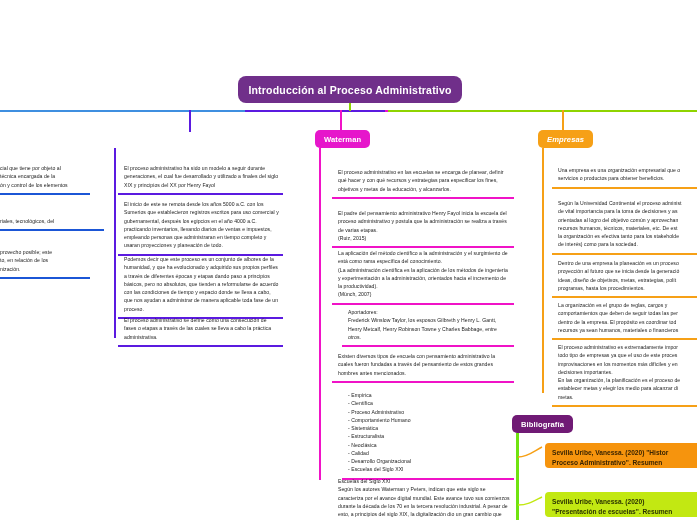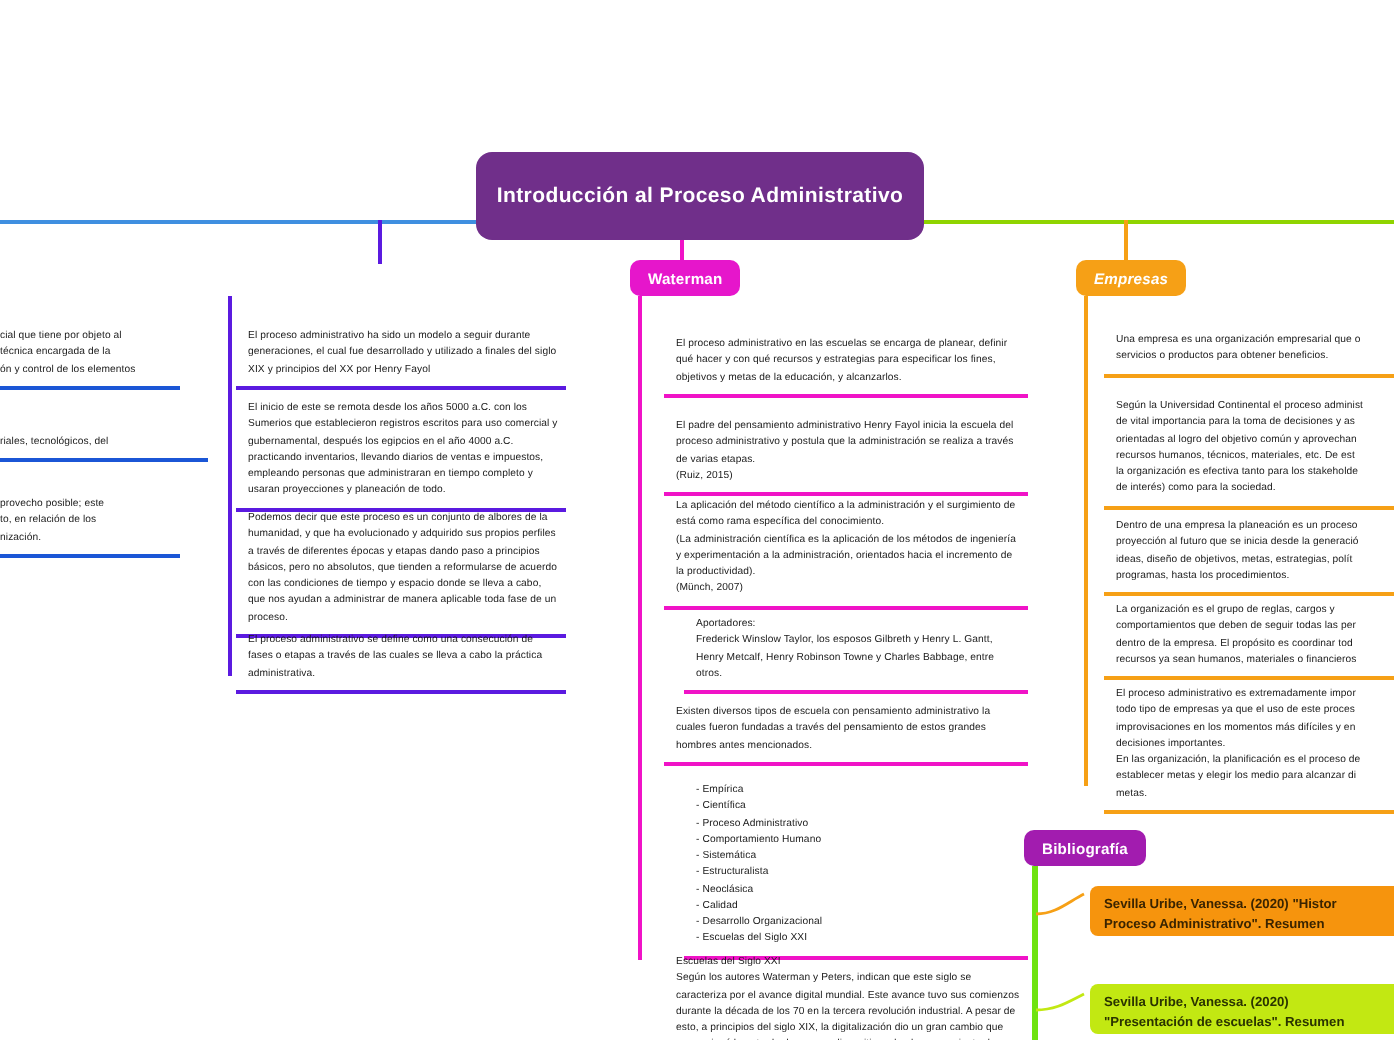--- a/index.html
+++ b/index.html
@@ -30,21 +30,21 @@
     position: absolute;
     background: #666;
   }
 
   
   .root-node {
     position: absolute;
     left: 238px;
     top: 76px;
     width: 224px;
-    height: 44px;
+    height: 27px;
     border-radius: 8px;
     background: #702f8a;
     color: #ffffff;
     font-size: 10.5px;
     font-weight: bold;
     display: flex;
     align-items: center;
     justify-content: center;
     letter-spacing: 0.2px;
     box-sizing: border-box;
@@ -62,21 +62,21 @@
     display: flex;
     align-items: center;
     padding: 0 9px;
     box-sizing: border-box;
     white-space: nowrap;
     letter-spacing: 0.1px;
   }
   .t-origenes { left: 110px; top: 130px; background: #4611ee; }
   .t-escuelas { left: 315px; top: 130px; background: #e616cb; }
   .t-empresas { left: 538px; top: 130px; background: #f6a016; font-style: italic; }
-  .t-biblio   { left: 512px; top: 415px; background: #a21caf; }
+  .t-biblio   { left: 512px; top: 415px; background: #701a75; }
 
   
   .leaf {
     position: absolute;
     box-sizing: border-box;
     font-size: 5.1px;
     line-height: 1.62;
     color: #1a1a1a;
     padding: 4px 4px 4px 6px;
     border-bottom: 2.2px solid #999;

